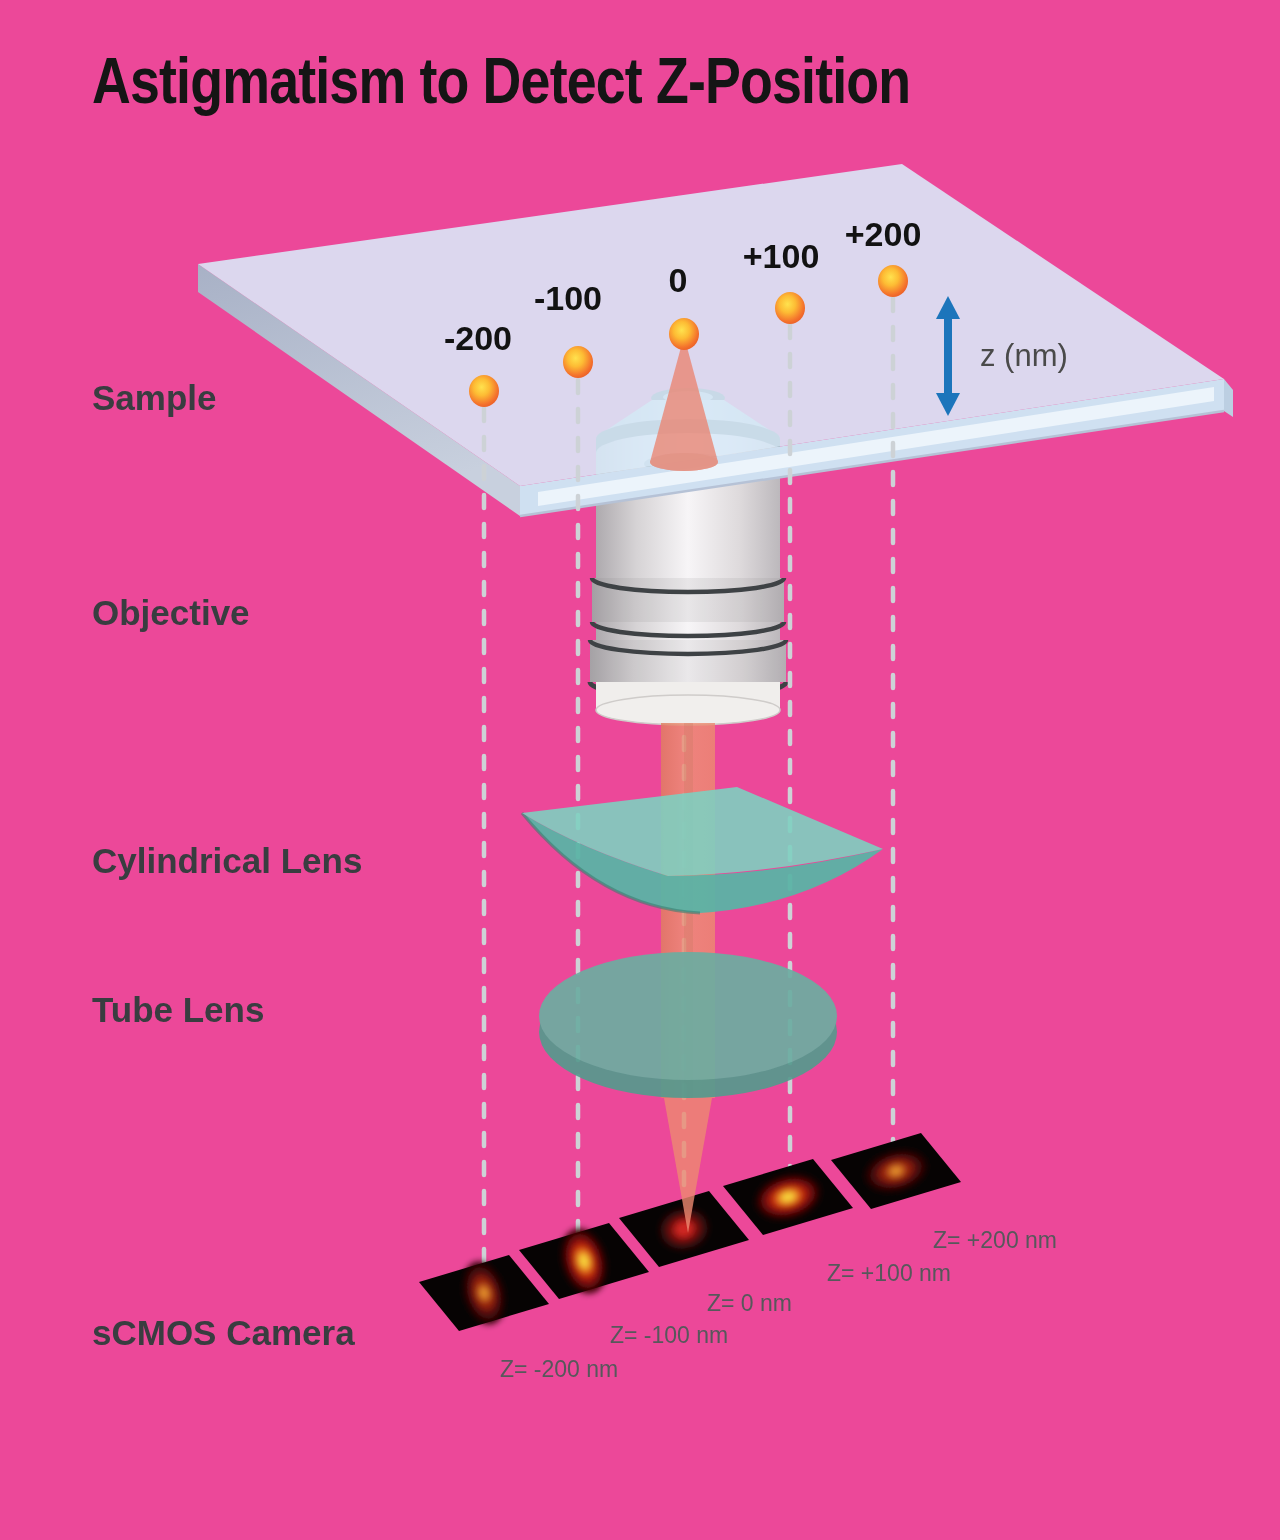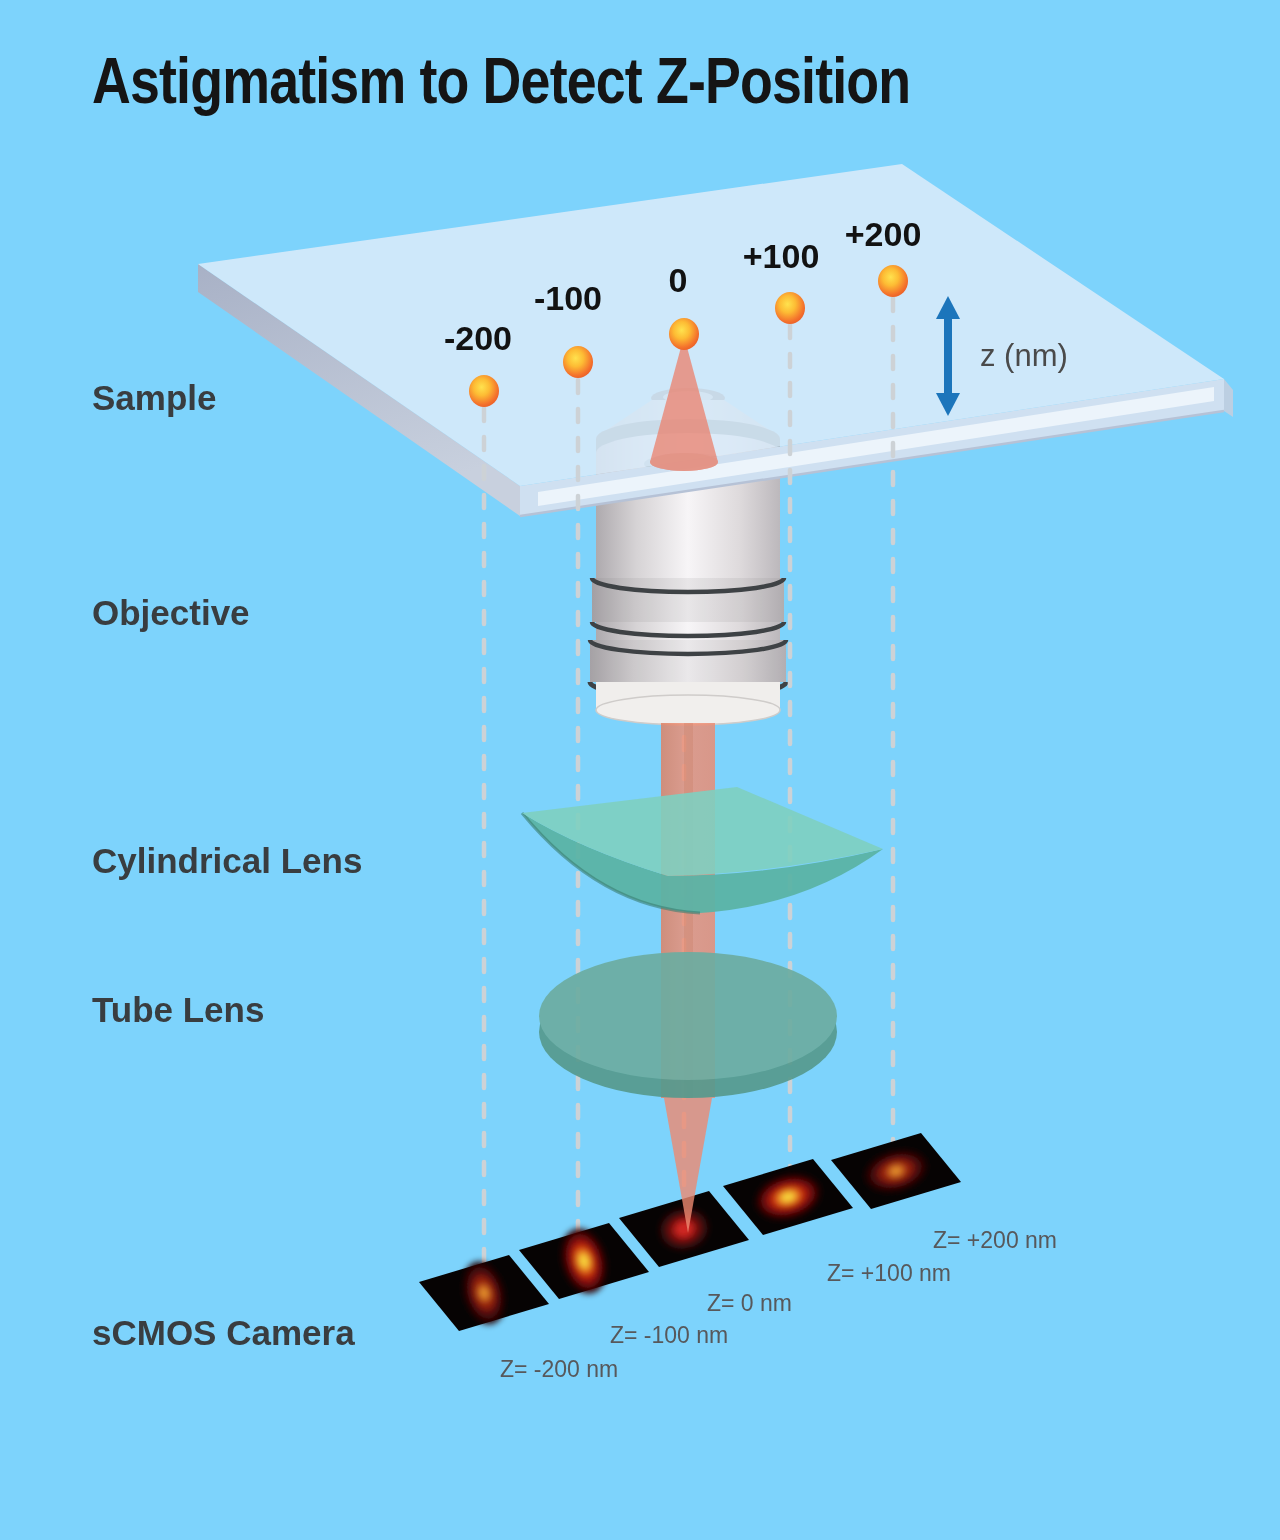--- a/index.html
+++ b/index.html
@@ -1,16 +1,16 @@
 <!DOCTYPE html>
 <html><head>
 <meta charset="utf-8">
 <style>
   html,body{margin:0;padding:0;background:#ffffff;}
-  #stage{position:relative;width:1280px;height:1540px;background:#7dd3fc;overflow:hidden;}
+  #stage{position:relative;width:1280px;height:1540px;background:#ec4899;overflow:hidden;}
   svg{display:block;}
   text{font-family:"Liberation Sans","DejaVu Sans",sans-serif;}
   .title-text{font-size:64px;font-weight:bold;fill:#151515;letter-spacing:-1px;}
   .comp-label{font-size:35px;font-weight:bold;fill:#393d40;}
   .emit-label{font-size:34px;font-weight:bold;fill:#121212;text-anchor:middle;}
   .cam-label{font-size:23px;fill:#57585b;}
   .zaxis-label{font-size:31px;fill:#4a4a4a;}
 </style>
 </head>
 <body>

